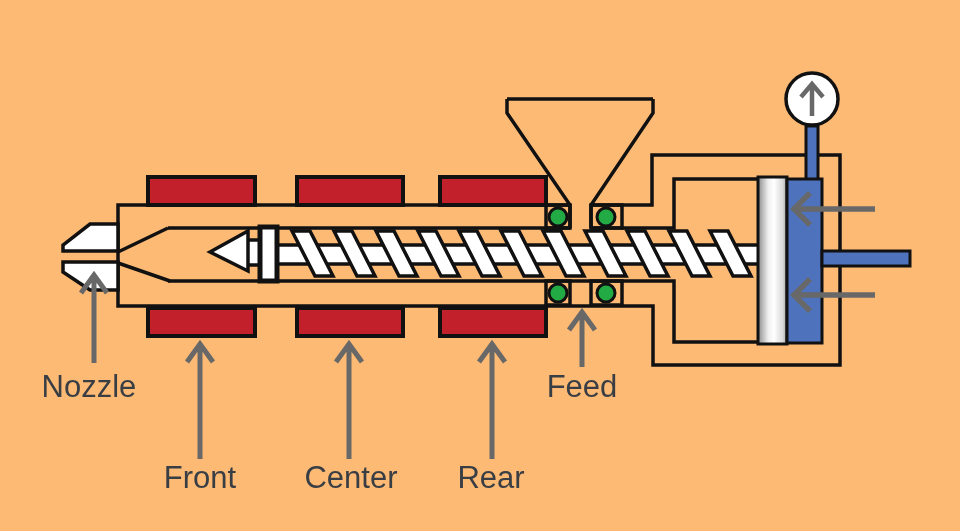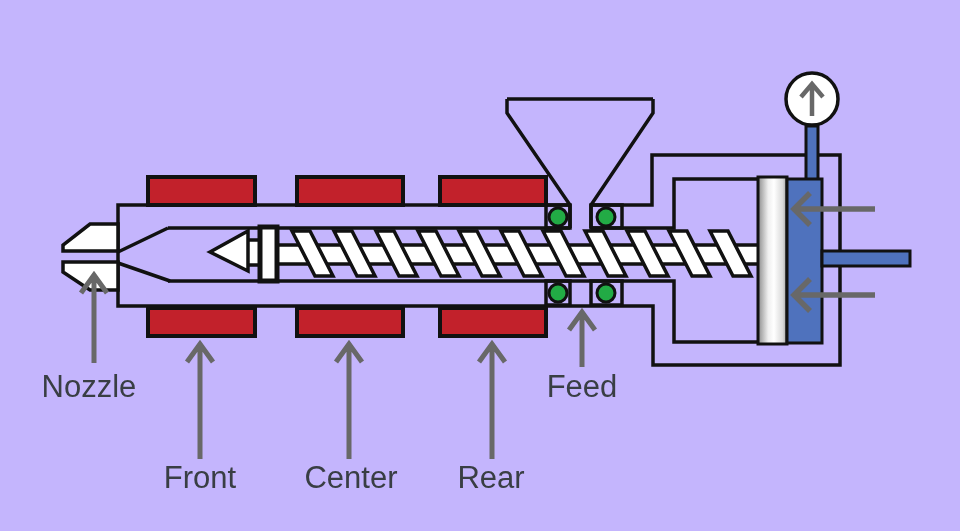--- a/index.html
+++ b/index.html
@@ -1,16 +1,16 @@
 <!DOCTYPE html>
 <html><head>
 <meta charset="utf-8">
 <style>
   html,body{margin:0;padding:0;background:#ffffff;}
-  .stage{position:relative;width:960px;height:531px;background:#c4b5fd;overflow:hidden;
+  .stage{position:relative;width:960px;height:531px;background:#fdba74;overflow:hidden;
          font-family:"Liberation Sans",sans-serif;}
   svg{display:block;}
   .ln{fill:none;stroke:#111111;stroke-width:3.5;stroke-linejoin:miter;}
   .wh{fill:#ffffff;stroke:#111111;stroke-width:3.5;stroke-linejoin:miter;}
   .gray-arrow{fill:none;stroke:#686868;stroke-width:5.5;stroke-linecap:butt;stroke-linejoin:miter;}
   .label-arrow{fill:none;stroke:#686868;stroke-width:5;stroke-linecap:butt;stroke-linejoin:miter;}
   .lbl{fill:#393e44;font-size:31px;font-family:"Liberation Sans",sans-serif;text-anchor:middle;}
 </style>
 </head>
 <body>

